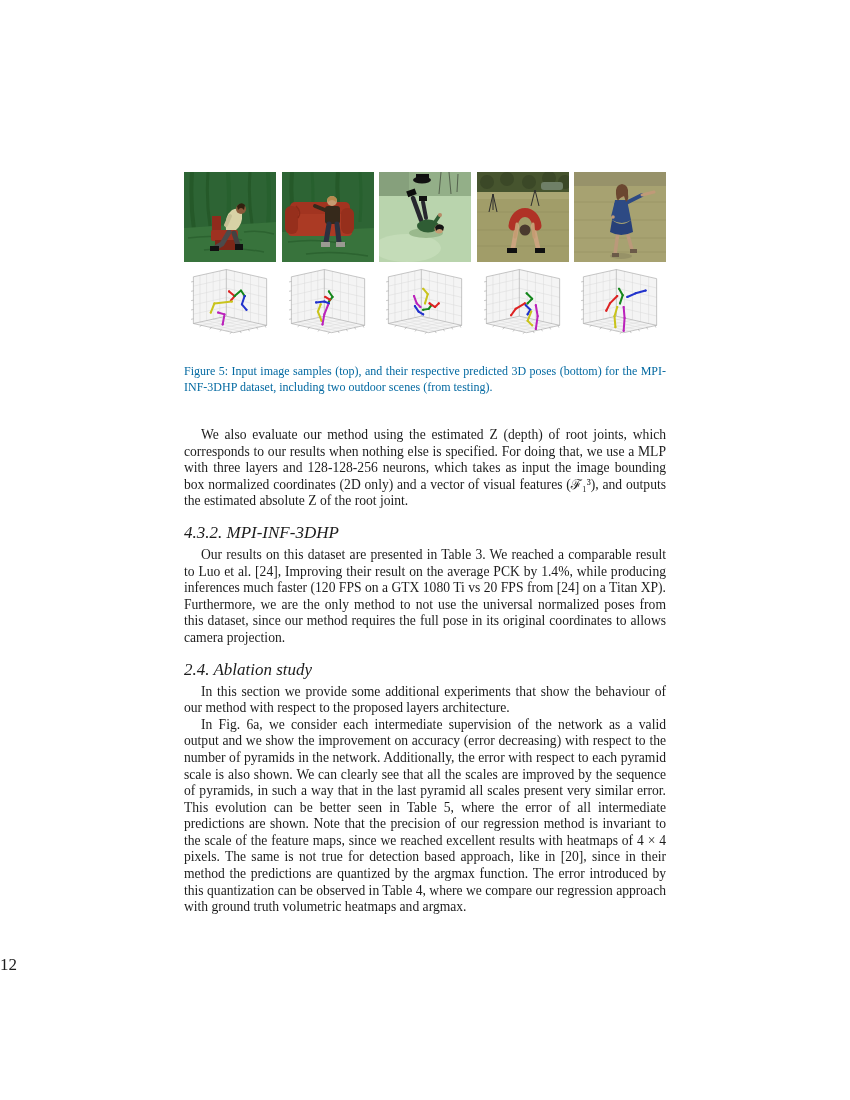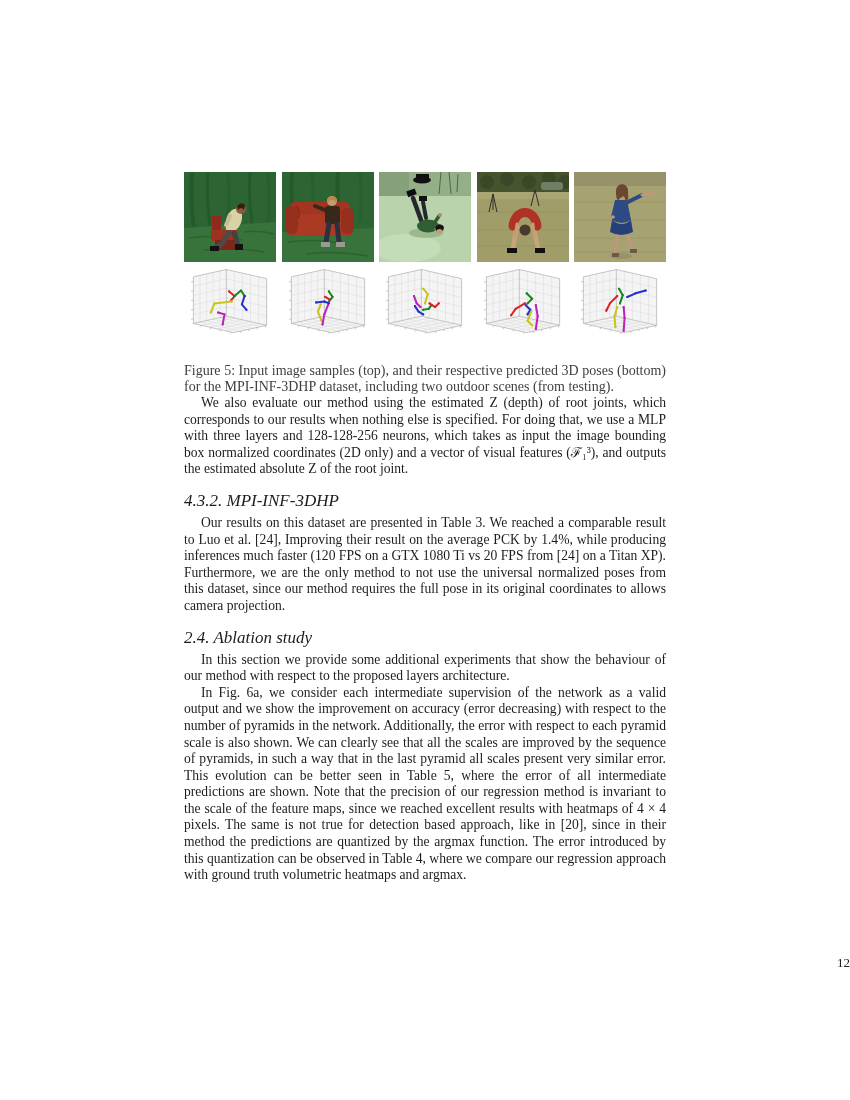--- a/index.html
+++ b/index.html
@@ -4,27 +4,27 @@
 <style>
   *{margin:0;padding:0;box-sizing:border-box}
   html,body{background:#ffffff}
   .page{position:relative;width:850px;height:1100px;margin:0 auto;background:#ffffff;
         font-family:"Liberation Serif","DejaVu Serif",serif;color:#1c1c1c;overflow:hidden}
   .content{position:absolute;left:184px;top:172px;width:482px}
   .photo-row,.plot-row{display:grid;grid-template-columns:repeat(5,92px);column-gap:5.5px}
   .plot-row{margin-top:2px}
   .photo{width:92px;height:90px;display:block}
   .plot{width:92px;height:87px;display:block;background:#fff}
-  .caption{margin-top:12px;font-size:14px;line-height:16px;text-align:justify;color:#404040}
+  .caption{margin-top:12px;font-size:12px;line-height:16px;text-align:justify;color:#0369a1}
   .para{font-size:13.6px;line-height:16.6px;text-align:justify}
   .indent{text-indent:17px}
-  .p-first{}
+  .p-first{margin-top:32px}
   .sec-head{font-size:17px;font-style:italic;font-weight:normal;margin:13px 0 4px 0}
   .it{}
-  .page-num{position:absolute;top:955px;left:0;width:850px;text-align:right;font-size:13px;color:#1c1c1c}
+  .page-num{position:absolute;top:955px;left:0;width:850px;text-align:left;font-size:17px;color:#1c1c1c}
 </style>
 </head>
 <body>
 
 <div class="page">
   <div class="content">
 
     <div>
       <div class="photo-row">
 

